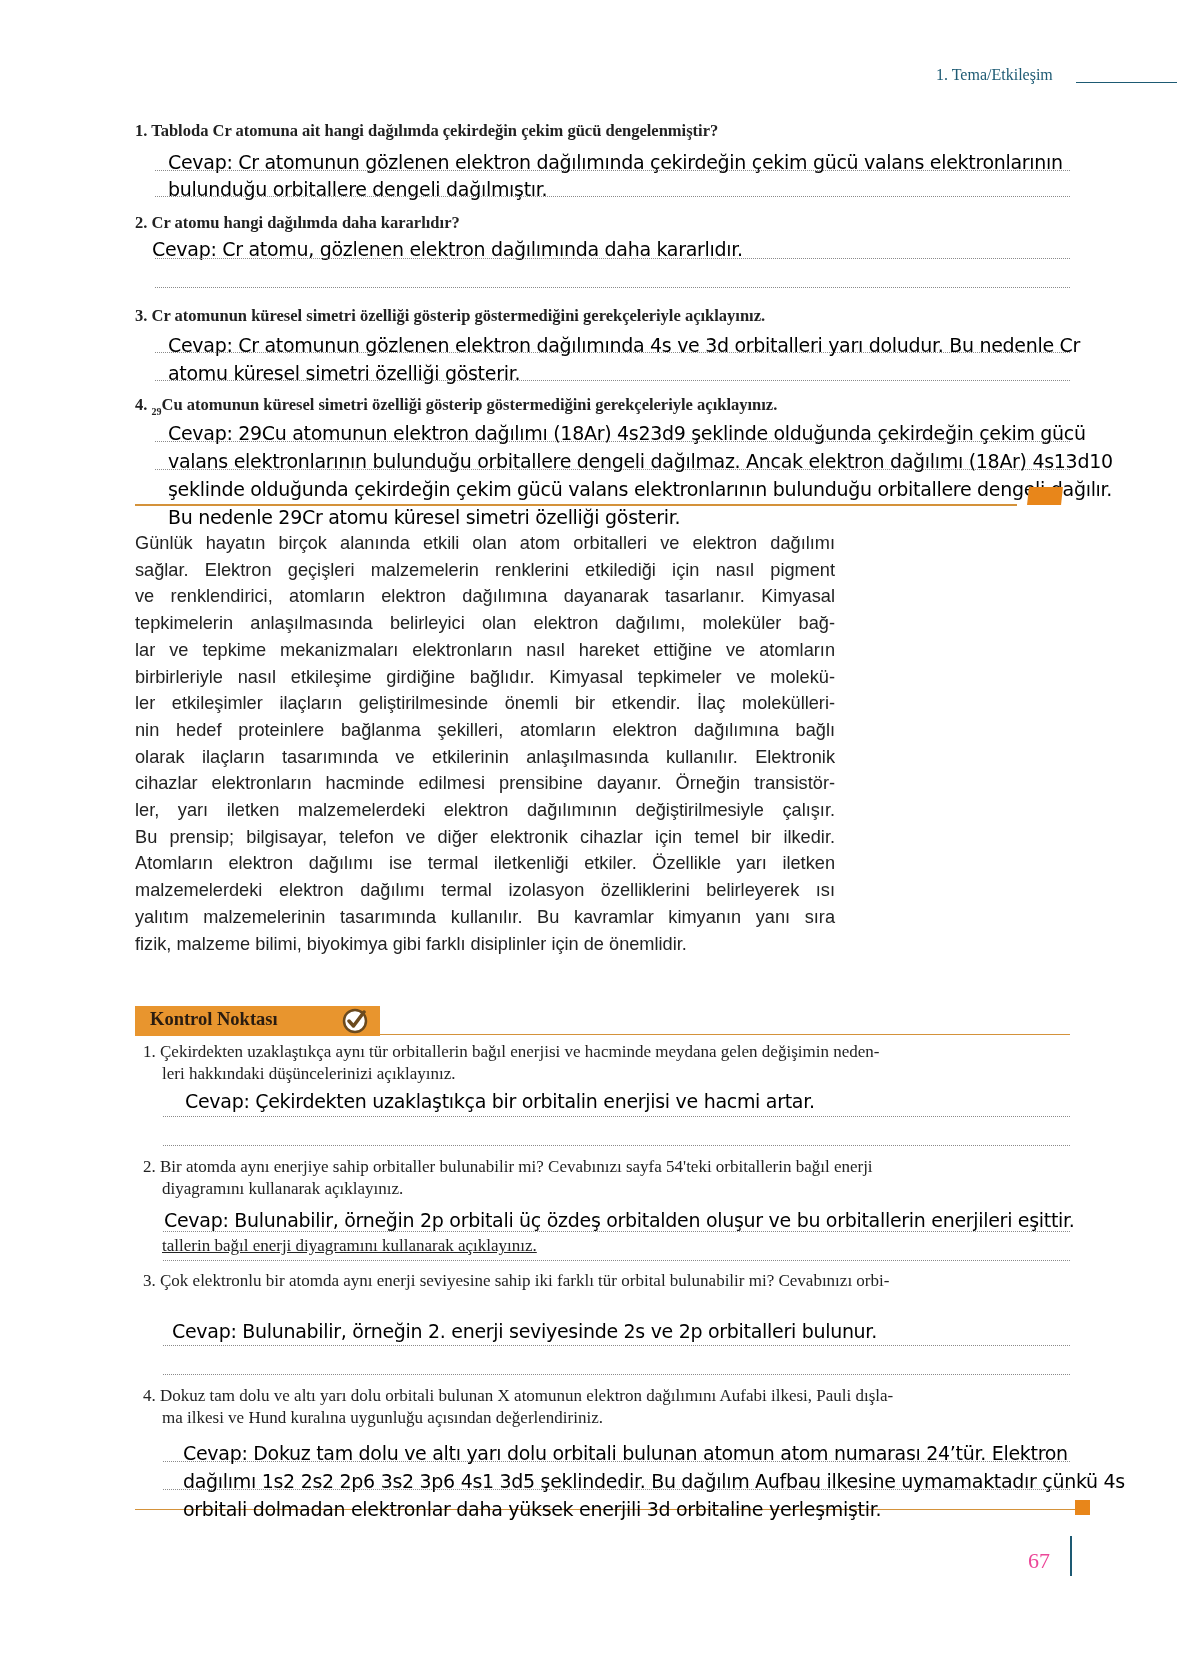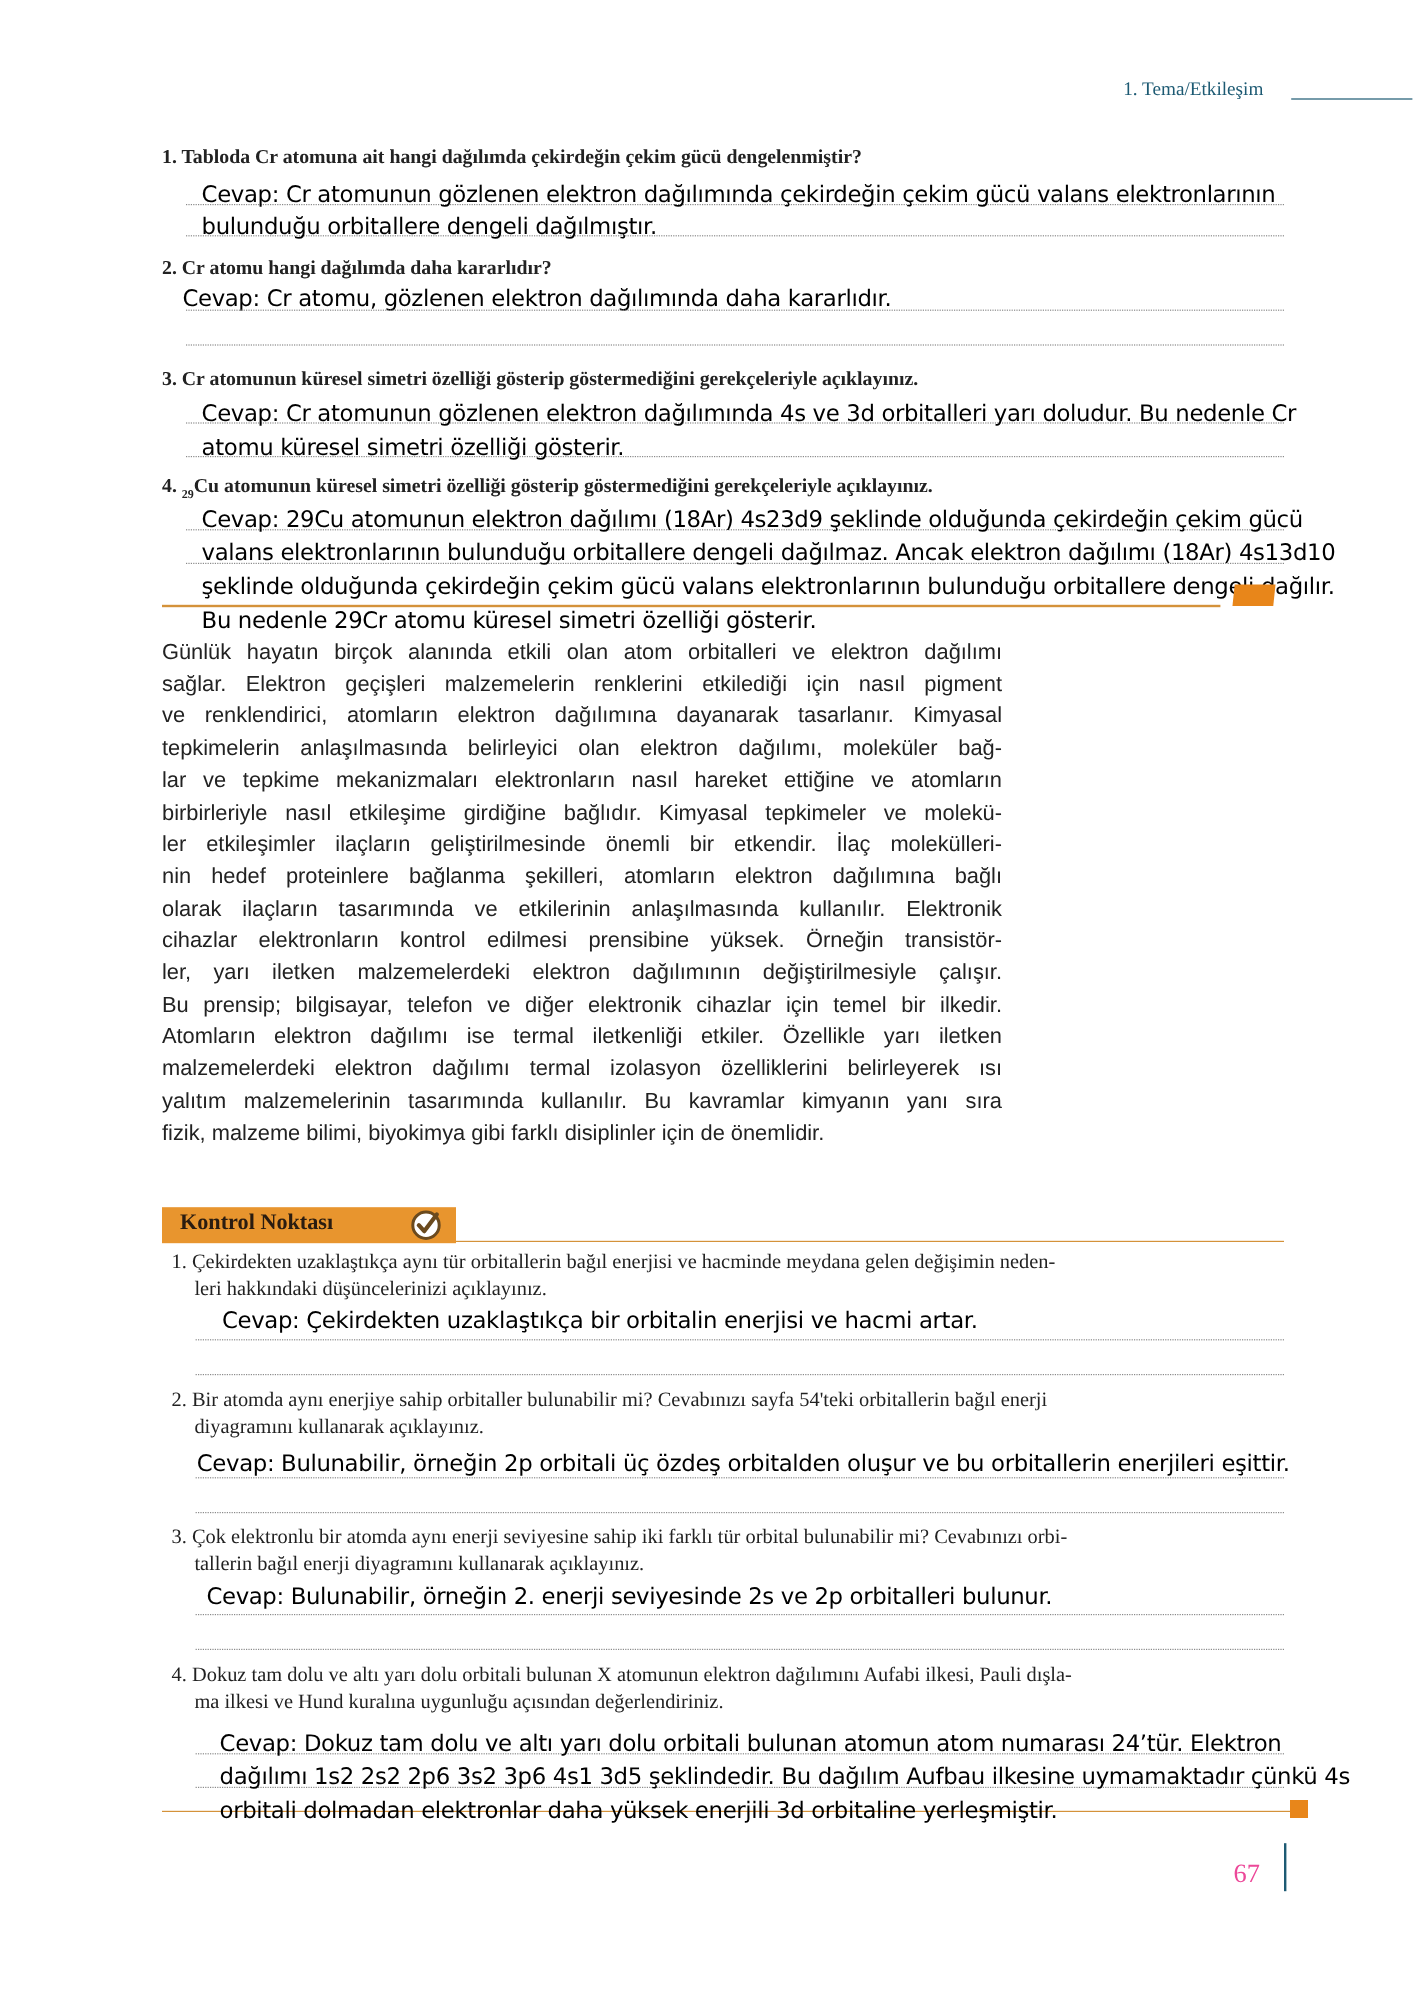--- a/index.html
+++ b/index.html
@@ -78,21 +78,21 @@
 <div class="abs body-para">
   <span>Günlük hayatın birçok alanında etkili olan atom orbitalleri ve elektron dağılımı</span>
   <span>sağlar. Elektron geçişleri malzemelerin renklerini etkilediği için nasıl pigment</span>
   <span>ve renklendirici, atomların elektron dağılımına dayanarak tasarlanır. Kimyasal</span>
   <span>tepkimelerin anlaşılmasında belirleyici olan elektron dağılımı, moleküler bağ-</span>
   <span>lar ve tepkime mekanizmaları elektronların nasıl hareket ettiğine ve atomların</span>
   <span>birbirleriyle nasıl etkileşime girdiğine bağlıdır. Kimyasal tepkimeler ve molekü-</span>
   <span>ler etkileşimler ilaçların geliştirilmesinde önemli bir etkendir. İlaç molekülleri-</span>
   <span>nin hedef proteinlere bağlanma şekilleri, atomların elektron dağılımına bağlı</span>
   <span>olarak ilaçların tasarımında ve etkilerinin anlaşılmasında kullanılır. Elektronik</span>
-  <span>cihazlar elektronların kontrol edilmesi prensibine yüksek. Örneğin transistör-</span>
+  <span>cihazlar elektronların hacminde edilmesi prensibine dayanır. Örneğin transistör-</span>
   <span>ler, yarı iletken malzemelerdeki elektron dağılımının değiştirilmesiyle çalışır.</span>
   <span>Bu prensip; bilgisayar, telefon ve diğer elektronik cihazlar için temel bir ilkedir.</span>
   <span>Atomların elektron dağılımı ise termal iletkenliği etkiler. Özellikle yarı iletken</span>
   <span>malzemelerdeki elektron dağılımı termal izolasyon özelliklerini belirleyerek ısı</span>
   <span>yalıtım malzemelerinin tasarımında kullanılır. Bu kavramlar kimyanın yanı sıra</span>
   <span class="last">fizik, malzeme bilimi, biyokimya gibi farklı disiplinler için de önemlidir.</span>
 </div>
 
 <div class="abs kontrol-box"></div>
 <div class="abs kontrol-label">Kontrol Noktası</div>
@@ -119,21 +119,21 @@
 </div>
 <div class="abs q2" style="left:162px; top:1179px;">diyagramını kullanarak açıklayınız.</div>
 <div class="abs red" style="left:164px; top:1209px;">Cevap: Bulunabilir, örneğin 2p orbitali üç özdeş orbitalden oluşur ve bu orbitallerin enerjileri eşittir.</div>
 <div class="dots" style="left:163px; top:1231px; width:907px;"></div>
 <div class="dots" style="left:163px; top:1260px; width:907px;"></div>
 
 <div class="abs q2" style="left:143px; top:1271px;">
   <span>3.</span>
   <span>Çok elektronlu bir atomda aynı enerji seviyesine sahip iki farklı tür orbital bulunabilir mi? Cevabınızı orbi-</span>
 </div>
-<div class="abs q2" style="left:162px; top:1293px;">tallerin bağıl enerji diyagramını kullanarak açıklayınız.</div>
+<div class="abs q2" style="left:162px; top:1236px;text-decoration:underline;">tallerin bağıl enerji diyagramını kullanarak açıklayınız.</div>
 <div class="abs red" style="left:172px; top:1320px;">Cevap: Bulunabilir, örneğin 2. enerji seviyesinde 2s ve 2p orbitalleri bulunur.</div>
 <div class="dots" style="left:163px; top:1345px; width:907px;"></div>
 <div class="dots" style="left:163px; top:1374px; width:907px;"></div>
 
 <div class="abs q2" style="left:143px; top:1386px;">
   <span>4.</span>
   <span>Dokuz tam dolu ve altı yarı dolu orbitali bulunan X atomunun elektron dağılımını Aufabi ilkesi, Pauli dışla-</span>
 </div>
 <div class="abs q2" style="left:162px; top:1408px;">ma ilkesi ve Hund kuralına uygunluğu açısından değerlendiriniz.</div>
 <div class="dots" style="left:163px; top:1461px; width:907px;"></div>

